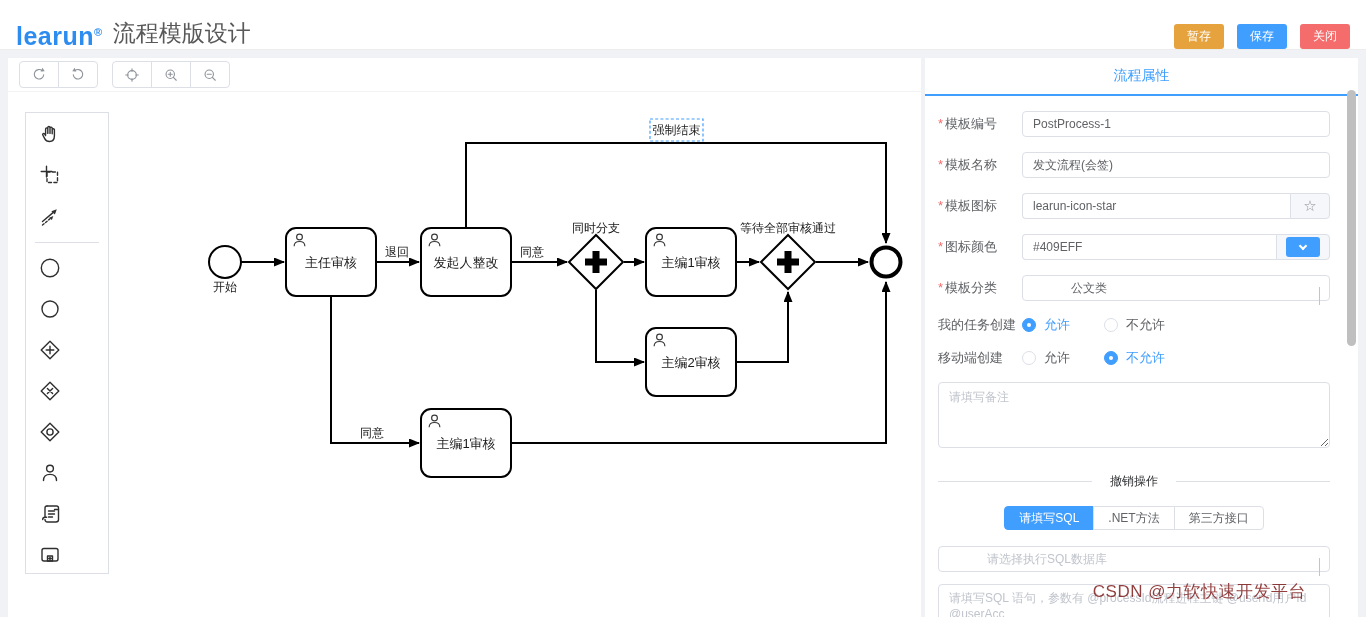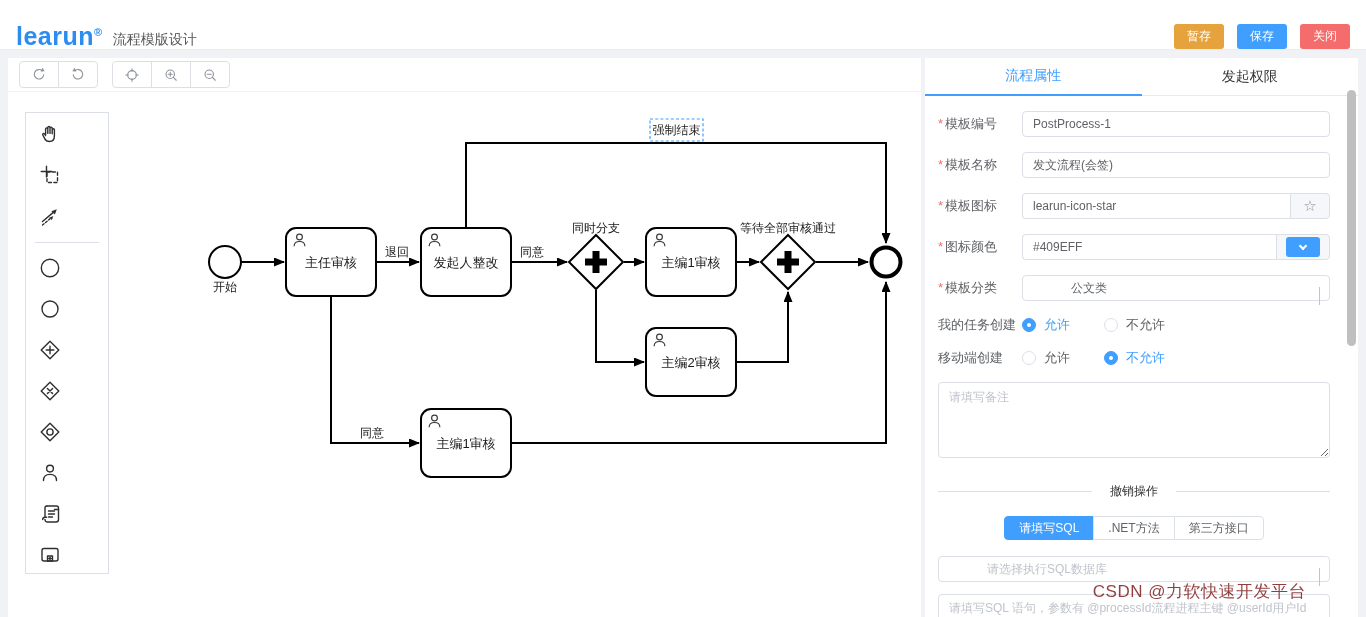--- a/index.html
+++ b/index.html
@@ -6,21 +6,21 @@
   html,body { margin:0; padding:0; }
   body {
     width:1366px; height:617px; overflow:hidden; position:relative;
     background:#f0f2f5; font-family:"Liberation Sans", sans-serif; color:#303133;
   }
   
   .topbar { position:absolute; left:0; top:0; width:1366px; height:50px; background:#fff;
             border-bottom:1px solid #ededed; display:flex; align-items:flex-end; padding:0 16px; z-index:5; }
   .logo { color:#2d8cf0; font-size:25px; font-weight:bold; letter-spacing:.5px; line-height:1; }
   .logo sup { font-size:11px; font-weight:bold; }
-  .app-title { color:#595959; font-size:14px; margin-left:10px; }
+  .app-title { color:#595959; font-size:23px; margin-left:10px; }
   .topbar-actions { margin-left:auto; display:flex; gap:13px; }
   .tb-btn { height:25px; padding:0 13px; border:none; border-radius:3px; color:#fff;
             font-size:12px; cursor:pointer; font-family:inherit; line-height:25px; }
   
   .canvas-card { position:absolute; left:8px; top:58px; width:913px; bottom:0; background:#fff; overflow:hidden; }
   .canvas-toolbar { height:34px; display:flex; align-items:center; padding-left:11px; gap:14px;
                     border-bottom:1px solid #f2f3f5; }
   .tool-group { display:flex; }
   .tool-btn { width:40px; height:27px; background:#fff; border:1px solid #dcdfe6; display:flex;
               align-items:center; justify-content:center; margin-left:-1px; cursor:pointer; padding:0; }
@@ -64,21 +64,21 @@
   .sel-chevron { position:absolute; right:10px; top:12px; pointer-events:none; }
   
   .radio-item { display:flex; align-items:center; margin-right:34px; font-size:13px; color:#606266; cursor:pointer; }
   .radio-dot { width:14px; height:14px; border-radius:50%; border:1px solid #dcdfe6; background:#fff;
                margin-right:8px; position:relative; }
   .radio-item.checked .radio-dot { border-color:#409EFF; background:#409EFF; }
   .radio-item.checked .radio-dot::after { content:""; position:absolute; left:4px; top:4px; width:4px;
                height:4px; background:#fff; border-radius:50%; }
   .radio-item.checked .rlabel { color:#409EFF; }
   
-  .remark { width:100%; height:76px; border:1px solid #dcdfe6; border-radius:4px; resize:vertical;
+  .remark { width:100%; height:66px; border:1px solid #dcdfe6; border-radius:4px; resize:vertical;
             font-family:inherit; font-size:12px; padding:6px 10px; color:#000000; }
   .remark::placeholder, .sql-area::placeholder { color:#c0c4cc; }
   
   .divider { display:flex; align-items:center; margin:21px 0 16px; color:#303133; font-size:12px; }
   .divider::before, .divider::after { content:""; flex:1; border-top:1px solid #dcdfe6; }
   .divider span { padding:0 18px; }
   
   .btn-row { display:flex; justify-content:center; margin-bottom:16px; }
   .grp-btn { height:24px; padding:0 14px; font-size:12px; background:#fff; border:1px solid #dcdfe6;
              color:#606266; cursor:pointer; margin-left:-1px; font-family:inherit; }
@@ -306,21 +306,20 @@
     <g>
       <rect x="642" y="27" width="53" height="22" fill="#fff" stroke="#409EFF" stroke-width="1.2" stroke-dasharray="3 2.2"></rect>
       <text x="668.5" y="42" font-size="12" text-anchor="middle">强制结束</text>
     </g>
   </svg>
 </div>
 
 <div class="props-card">
   <div class="tabs">
     <div class="tab active">流程属性</div>
-    <div class="tab">发起权限</div>
   </div>
 
   <div class="panel-body">
 
     <div class="frow">
       <span class="flabel"><span class="star">*</span><span>模板编号</span></span>
       <input class="inp" value="PostProcess-1" style="">
     </div>
 
     <div class="frow">

